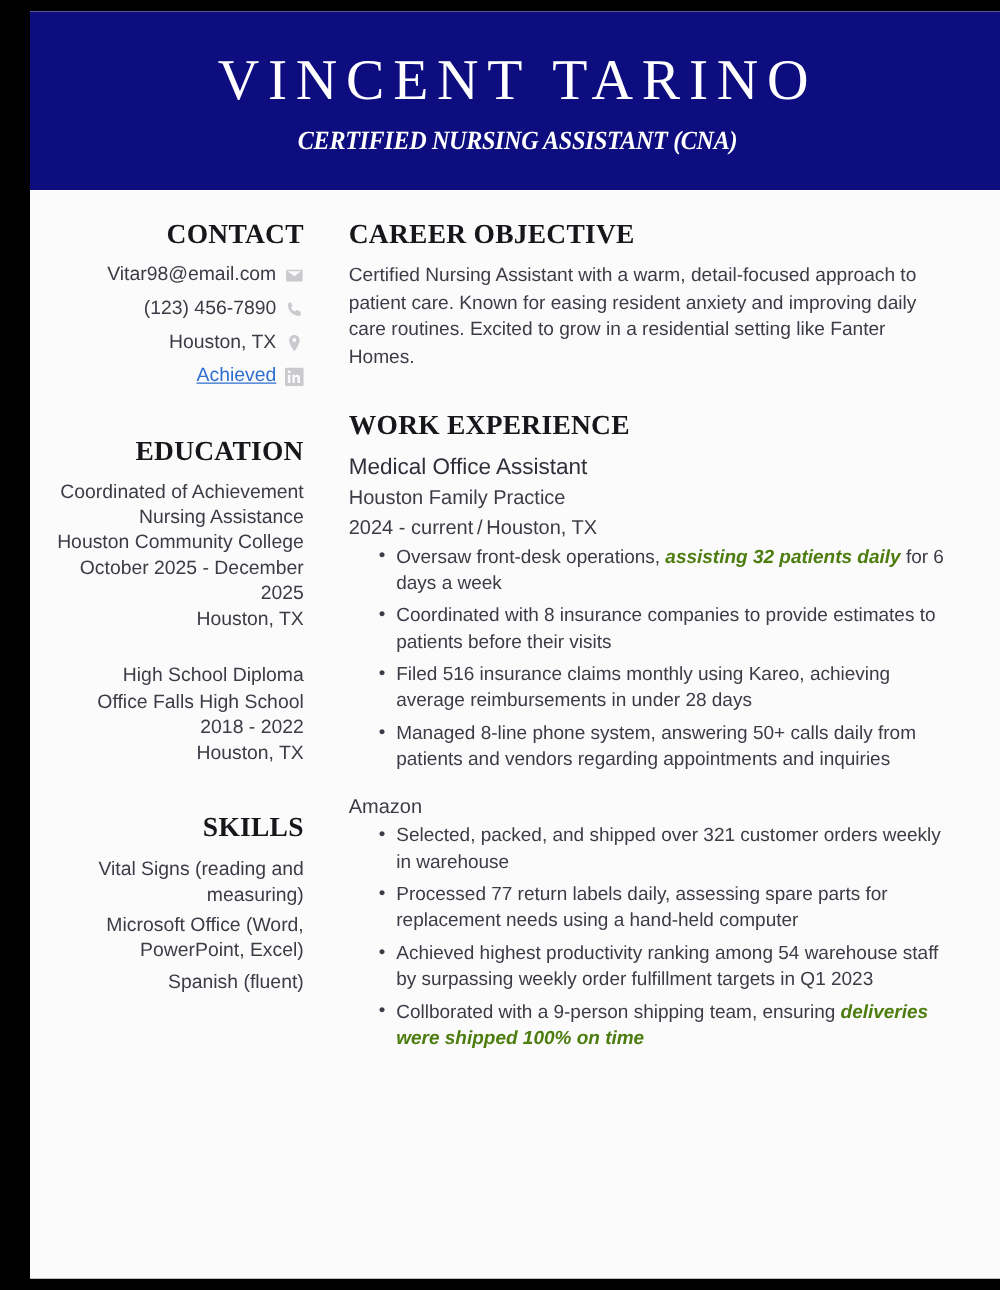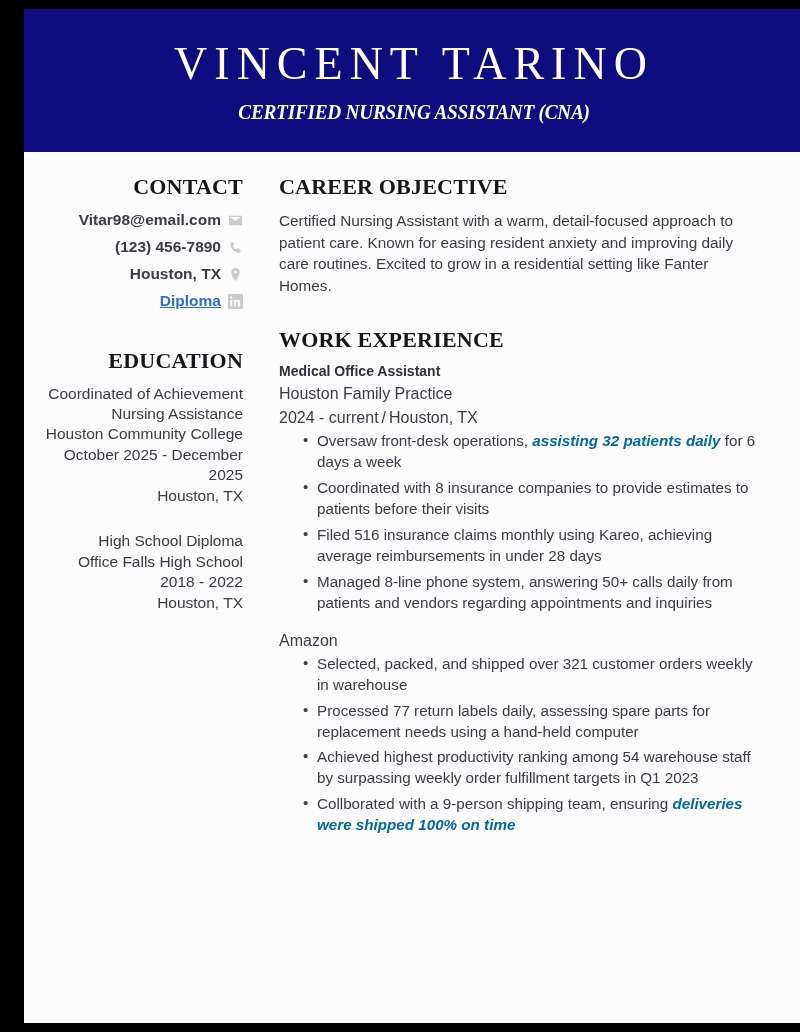--- a/index.html
+++ b/index.html
@@ -90,21 +90,21 @@
   .contact-line {
     display: flex;
     align-items: center;
     justify-content: flex-end;
     gap: 7px;
     margin-bottom: 7px;
     font-size: 15.5px;
     color: #3c3c46;
     line-height: 1.3;
   }
-  .contact-text { white-space: nowrap; font-weight: bold; }
+  .contact-text { white-space: nowrap; }
   .contact-link {
     color: #2f6fd0;
     text-decoration: underline;
   }
   .ic {
     width: 15px;
     height: 15px;
     flex: 0 0 15px;
     display: inline-block;
     fill: #c9c9ce;
@@ -131,23 +131,23 @@
     color: #3c3c46;
     line-height: 1.42;
     margin: 0;
   }
   #work-section { margin-top: 30px; }
   #work-section > .sec-head { margin-bottom: 9px; }
 
   .job { margin-bottom: 4px; }
   .job + .job { margin-top: 16px; }
   .job-title {
-    font-size: 14px;
+    font-size: 18px;
     color: #30303a;
-    font-weight: 700;
+    font-weight: 400;
     line-height: 1.3;
     margin-bottom: 3px;
   }
   .job-company {
     font-size: 16px;
     color: #3c3c46;
     line-height: 1.35;
     margin-bottom: 2px;
   }
   .job-meta {
@@ -175,21 +175,21 @@
     content: "\2022";
     position: absolute;
     left: 0;
     top: -1px;
     color: #3c3c46;
     font-size: 15px;
   }
   ul.bullets li b {
     font-weight: 700;
     font-style: italic;
-    color: #0369a1;
+    color: #4d7c0f;
   }
 </style>
 </head>
 <body>
 
 <div id="page">
 
   <div id="header">
     <div id="full-name">VINCENT TARINO</div>
     <div id="job-title-head">CERTIFIED NURSING ASSISTANT (CNA)</div>
@@ -220,21 +220,21 @@
             </div>
             <div class="contact-line">
               <span class="contact-text">Houston, TX</span>
               <span class="ic">
                 <svg viewBox="0 0 16 16">
                   <path d="M8 1C5.5 1 3.5 3 3.5 5.5 3.5 9 8 15 8 15s4.5-6 4.5-9.5C12.5 3 10.5 1 8 1zm0 6.1a1.7 1.7 0 110-3.4 1.7 1.7 0 010 3.4z"></path>
                 </svg>
               </span>
             </div>
             <div class="contact-line">
-              <span class="contact-text contact-link">Diploma</span>
+              <span class="contact-text contact-link">Achieved</span>
               <span class="ic">
                 <svg viewBox="0 0 16 16">
                   <rect x="0" y="0" width="16" height="16" rx="1.5"></rect>
                   <rect x="2.4" y="6.2" width="2.2" height="7" fill="#fbfbfb"></rect>
                   <circle cx="3.5" cy="3.7" r="1.3" fill="#fbfbfb"></circle>
                   <path d="M6.3 6.2h2.1v1c.3-.6 1-1.1 2-1.1 1.8 0 2.4 1.1 2.4 2.9v4.2h-2.2V9.4c0-.9-.3-1.4-1.1-1.4-.7 0-1.1.5-1.1 1.4v3.8H6.3V6.2z" fill="#fbfbfb"></path>
                 </svg>
               </span>
             </div>
           </div>
@@ -253,20 +253,28 @@
             <div class="edu-gap"></div>
             <div class="edu-block">
               <div class="edu-line">High School Diploma</div>
               <div class="edu-line">Office Falls High School</div>
               <div class="edu-line">2018 - 2022</div>
               <div class="edu-line">Houston, TX</div>
             </div>
           </div>
       </div>
 
+      <div id="skills-section">
+        <div class="sec-head">SKILLS</div>
+        <div id="skills-list">
+            <div class="skill-line">Vital Signs (reading and measuring)</div>
+            <div class="skill-line">Microsoft Office (Word, PowerPoint, Excel)</div>
+            <div class="skill-line">Spanish (fluent)</div>
+          </div>
+      </div>
 
     </div>
 
     <div id="right-col">
 
       <div id="objective-section">
         <div class="sec-head">CAREER OBJECTIVE</div>
         <p id="objective-text">Certified Nursing Assistant with a warm, detail-focused approach to patient care. Known for easing resident anxiety and improving daily care routines. Excited to grow in a residential setting like Fanter Homes.</p>
       </div>
 

